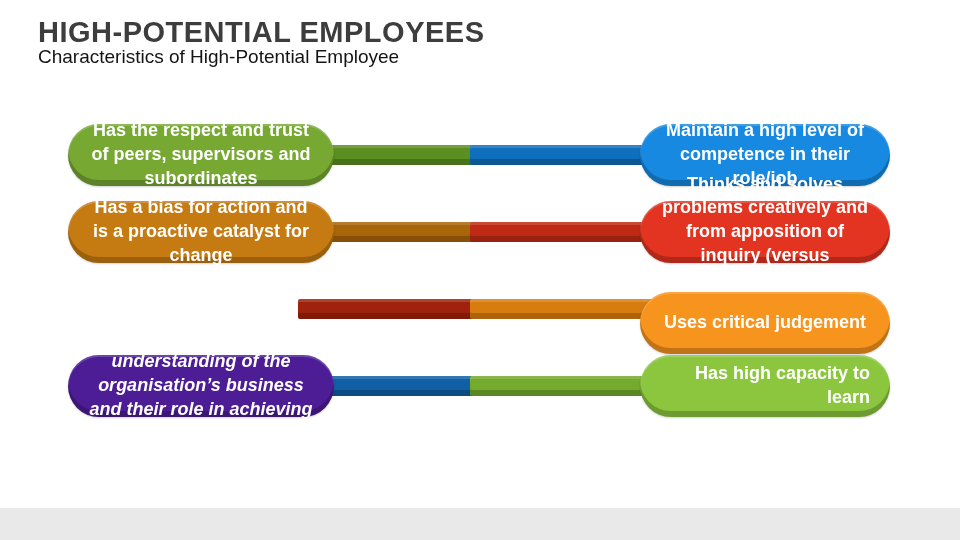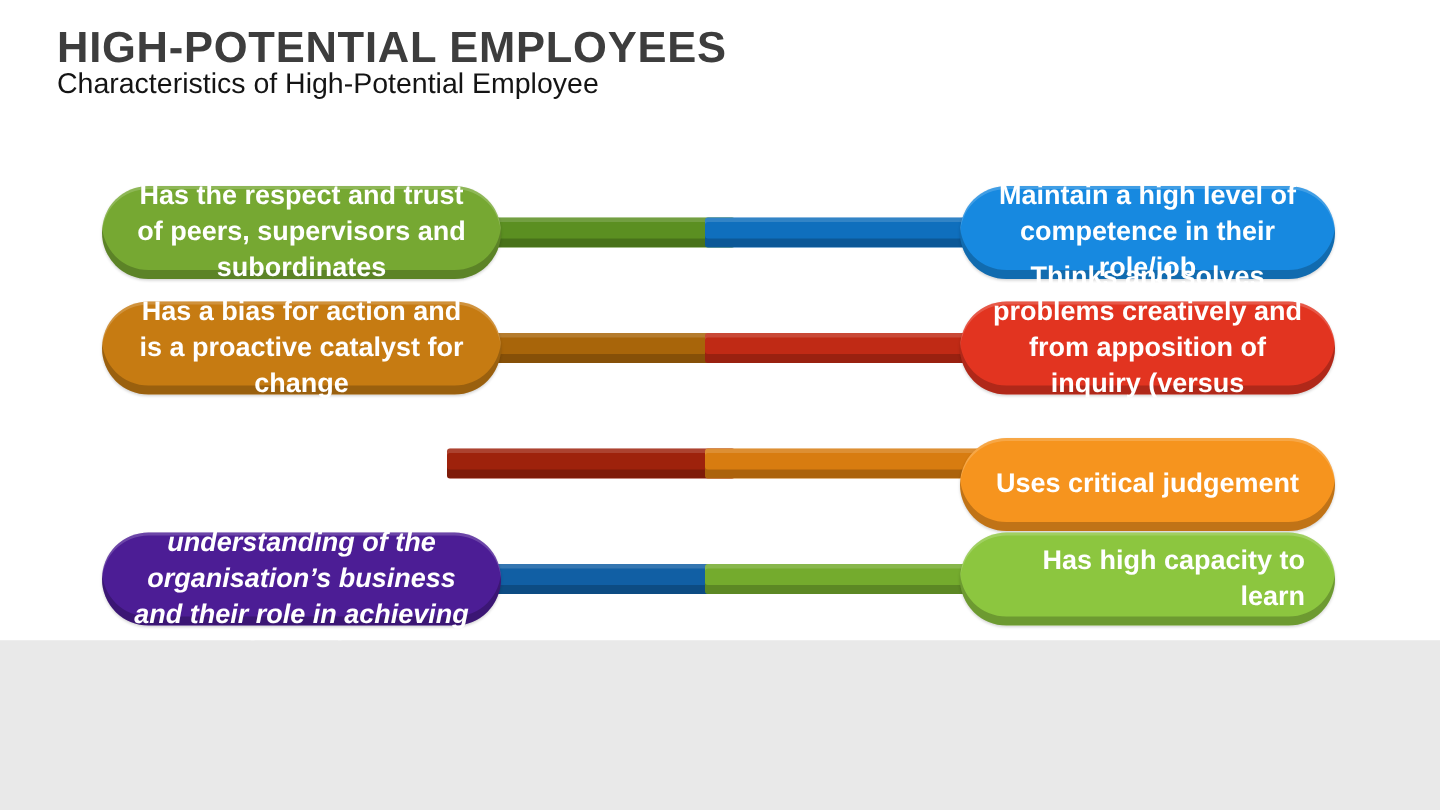--- a/index.html
+++ b/index.html
@@ -1,17 +1,17 @@
 <!DOCTYPE html>
 <html><head>
 <meta charset="utf-8">
 <style>
   html,body{margin:0;padding:0;background:#e9e9e9;}
   .stage{
-    position:relative;width:960px;height:427px;background:#ffffff;
+    position:relative;width:960px;height:508px;background:#ffffff;
     font-family:"Liberation Sans","DejaVu Sans",sans-serif;overflow:hidden;margin:0 auto;
   }
   .title{
     position:absolute;left:38px;top:16px;font-size:29px;font-weight:bold;
     color:#3d3d3d;letter-spacing:.5px;
   }
   .subtitle{
     position:absolute;left:38px;top:46px;font-size:19px;font-weight:normal;color:#141414;
   }
   .bar{

